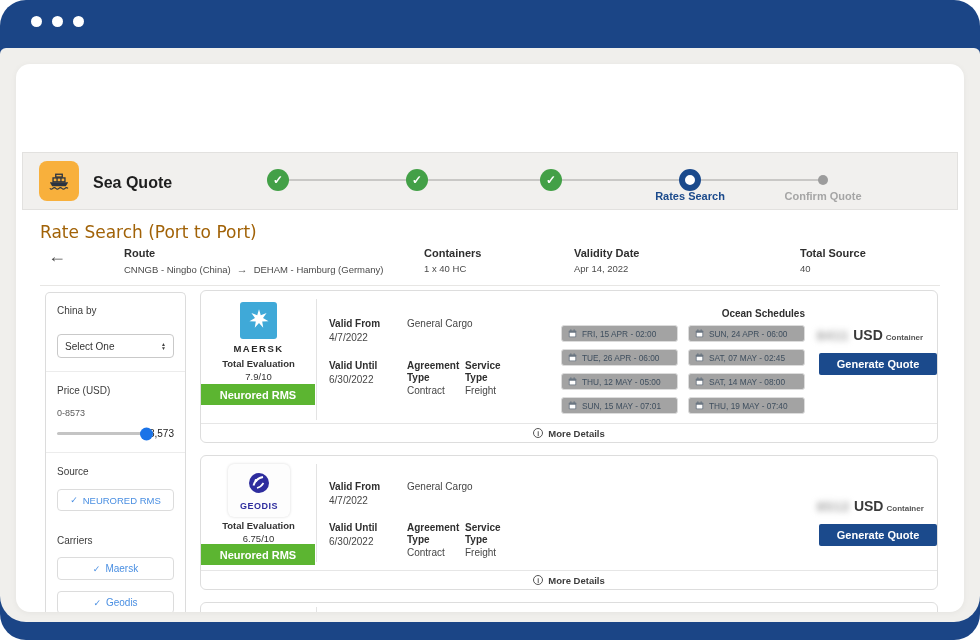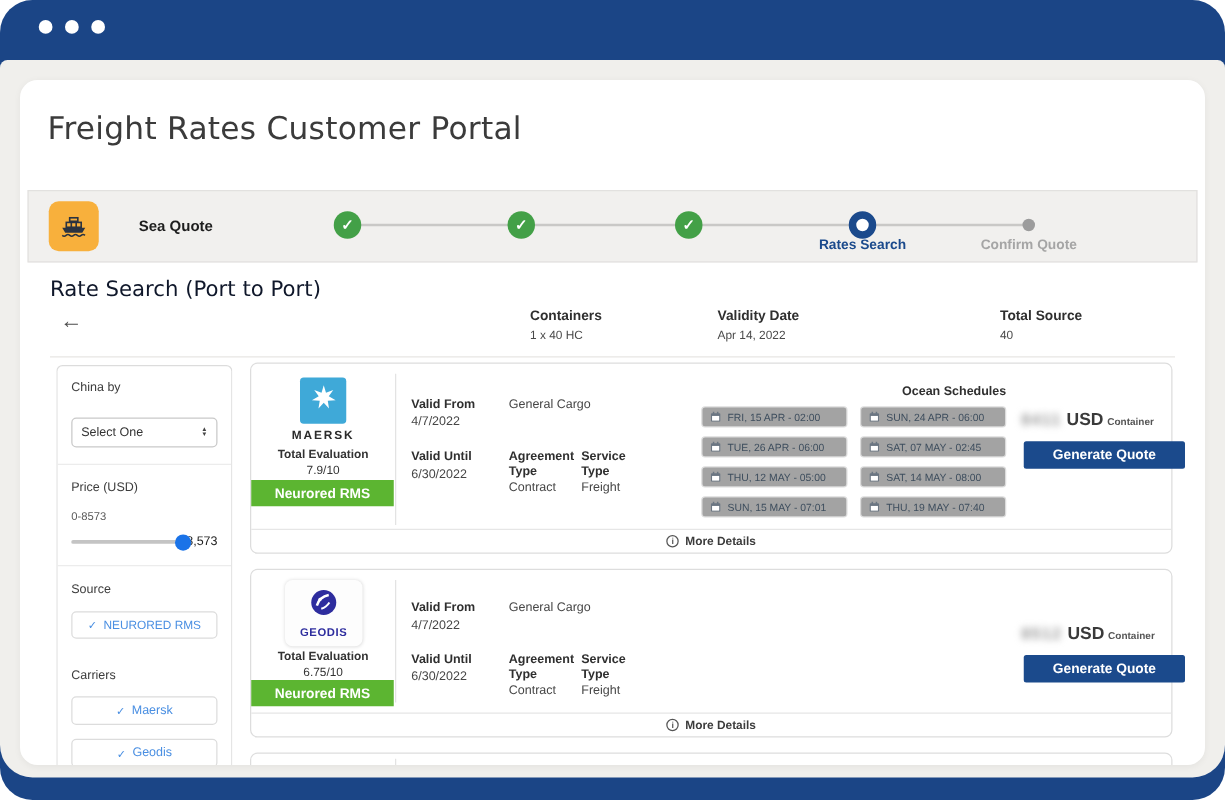--- a/index.html
+++ b/index.html
@@ -12,31 +12,31 @@
 
   .gray-frame { position:absolute; left:0; right:0; top:48px; bottom:18px; background:#f0efec; border-radius:6px 6px 26px 26px; }
 
   .page-card { position:absolute; left:16px; right:16px; top:64px; bottom:28px; background:#ffffff; border-radius:14px; overflow:hidden; box-shadow:0 1px 6px rgba(0,0,0,.05); }
 
   .page-title { position:absolute; left:22px; top:24px; font-family:"DejaVu Sans",sans-serif; font-size:25px; color:#3b3b3b; letter-spacing:.2px; }
 
   
   .stepper { position:absolute; left:6px; right:6px; top:88px; height:58px; background:#f1f0ee; border:1px solid #e2e1df; }
   .product-tile { position:absolute; left:16px; top:8px; width:40px; height:40px; background:#f8b03c; border-radius:8px; display:flex; align-items:center; justify-content:center; }
-  .product-label { position:absolute; left:88px; top:21px; font-size:12px; font-weight:bold; color:#1e1e1e; }
+  .product-label { position:absolute; left:70px; top:21px; font-size:16px; font-weight:bold; color:#1e1e1e; }
   .track-line { position:absolute; left:255px; width:545px; top:26px; height:2px; background:#c9c8c6; }
   .node { position:absolute; top:27px; transform:translate(-50%,-50%); }
   .node.done { width:22px; height:22px; border-radius:50%; background:#43a047; color:#fff; font-size:12px; font-weight:bold; display:flex; align-items:center; justify-content:center; }
   .node.current { width:22px; height:22px; border-radius:50%; background:#fff; border:6px solid #1b4a8c; }
   .node.todo { width:10px; height:10px; border-radius:50%; background:#9c9c9c; }
   .step-label { position:absolute; top:37px; transform:translateX(-50%); font-size:11px; font-weight:bold; white-space:nowrap; }
   .step-label.current { color:#1b4a8c; }
   .step-label.todo { color:#a5a5a5; }
 
-  .section-heading { position:absolute; left:24px; top:158px; font-family:"DejaVu Sans",sans-serif; font-size:17px; color:#0f172a; }
+  .section-heading { position:absolute; left:24px; top:158px; font-family:"DejaVu Sans",sans-serif; font-size:17px; color:#a16207; }
 
   
   .summary { position:absolute; left:24px; right:24px; top:182px; height:40px; }
   .back-arrow { position:absolute; left:8px; top:0px; font-size:18px; color:#4d4d4d; cursor:pointer; }
   .sum-block { position:absolute; top:1px; }
   .sum-label { font-size:11px; font-weight:bold; color:#2f2f2f; }
   .sum-value { font-size:9.5px; color:#4a4a4a; margin-top:4px; display:flex; align-items:center; gap:6px; white-space:nowrap; }
   .route-arrow { color:#555; font-size:11px; }
   .divider-h { position:absolute; left:24px; right:24px; top:221px; height:1px; background:#e7e6e4; }
 
@@ -98,21 +98,21 @@
   .sched-title { text-align:right; font-size:10px; font-weight:bold; color:#2f2f2f; margin-bottom:6px; }
   .sched-grid { display:grid; grid-template-rows:repeat(4,17px); grid-auto-flow:column; grid-auto-columns:117px; gap:7px 10px; }
   .chip { border:1px solid #dcdcdc; border-radius:3px; background:#a3a3a3; display:flex; align-items:center; gap:5px; padding:0 6px; font-size:8.3px; color:#3e4e5e; white-space:nowrap; cursor:pointer; }
 
   .price-line { position:absolute; left:616px; display:flex; align-items:baseline; }
   .card-1 .price-line { top:36px; }
   .card-2 .price-line { top:42px; }
   .blur-num { font-size:13px; font-weight:bold; color:#9a9a9a; filter:blur(3px); letter-spacing:1px; }
   .usd { font-size:14px; font-weight:bold; color:#3a3a3a; margin-left:4px; }
   .unit { font-size:8px; font-weight:bold; color:#555; margin-left:3px; }
-  .cta { position:absolute; left:618px; width:129px; height:22px; background:#1b4a8c; border:none; border-radius:2px; color:#fff; font-size:11px; font-weight:bold; display:flex; align-items:center; justify-content:center; cursor:pointer; font-family:inherit; }
+  .cta { position:absolute; left:618px; width:118px; height:22px; background:#1b4a8c; border:none; border-radius:2px; color:#fff; font-size:11px; font-weight:bold; display:flex; align-items:center; justify-content:center; cursor:pointer; font-family:inherit; }
   .card-1 .cta { top:62px; }
   .card-2 .cta { top:68px; }
 
   .more-row { position:absolute; left:0; right:0; bottom:0; height:19px; border-top:1px solid #e6e6e6; display:flex; align-items:center; justify-content:center; gap:5px; font-size:9.5px; font-weight:bold; color:#3c3c3c; cursor:pointer; }
   .info-ic { width:10px; height:10px; border:1px solid #555; border-radius:50%; font-size:7px; font-weight:bold; color:#555; display:flex; align-items:center; justify-content:center; font-style:normal; }
 </style>
 </head>
 <body>
 
 <div class="blue-shell"></div>
@@ -120,21 +120,20 @@
 <div class="window-dots">
   <span></span>
   <span></span>
   <span></span>
 </div>
 
 <div class="gray-frame"></div>
 
 <div class="page-card">
 
-  <div class="page-title">Freight Rates Customer Portal</div>
 
   <div class="stepper">
     <div class="product-tile">
       <span>
         <svg width="26" height="26" viewBox="0 0 24 24" fill="none">
           <path d="M3.5 15h17l-2.2 3.6H5.7L3.5 15z" fill="#2b3340"></path>
           <rect x="6.5" y="11" width="11" height="3.6" stroke="#2b3340" stroke-width="1.2"></rect>
           <line x1="10.2" y1="11" x2="10.2" y2="14.6" stroke="#2b3340" stroke-width="1.2"></line>
           <line x1="13.8" y1="11" x2="13.8" y2="14.6" stroke="#2b3340" stroke-width="1.2"></line>
           <rect x="9" y="7.6" width="6" height="2.6" stroke="#2b3340" stroke-width="1.2"></rect>
@@ -152,20 +151,28 @@
     <div class="node todo" style="left:800px"></div>
     <div class="step-label current" style="left:667px">Rates Search</div>
     <div class="step-label todo" style="left:800px">Confirm Quote</div>
   </div>
 
   <div class="section-heading">Rate Search (Port to Port)</div>
 
   <div class="summary">
     <div class="back-arrow">←</div>
 
+    <div class="sum-block" style="left:84px">
+      <div class="sum-label">Route</div>
+      <div class="sum-value">
+        <span>CNNGB - Ningbo (China)</span>
+        <span class="route-arrow">→</span>
+        <span>DEHAM - Hamburg (Germany)</span>
+      </div>
+    </div>
 
     <div class="sum-block" style="left:384px">
       <div class="sum-label">Containers</div>
       <div class="sum-value">1 x 40 HC</div>
     </div>
 
     <div class="sum-block" style="left:534px">
       <div class="sum-label">Validity Date</div>
       <div class="sum-value">Apr 14, 2022</div>
     </div>

